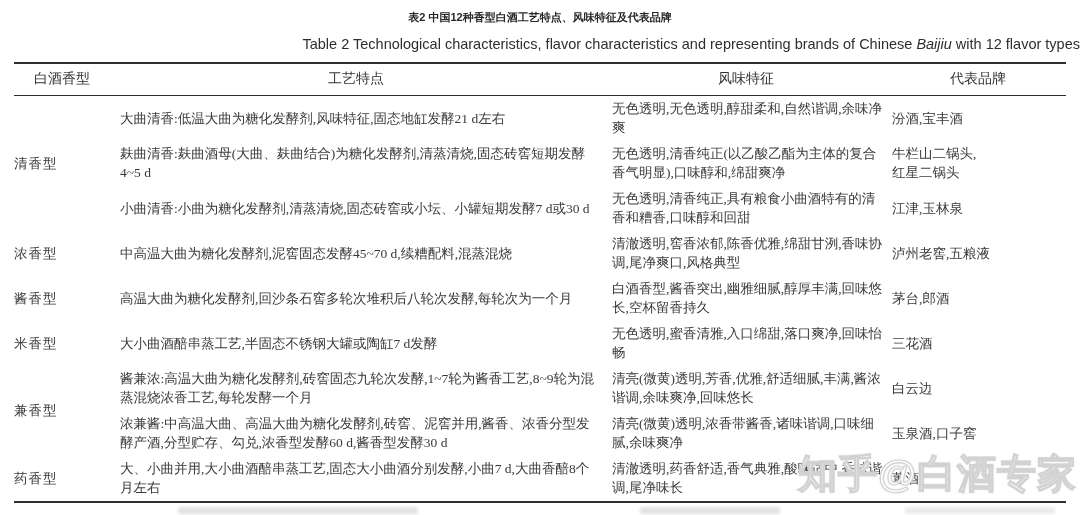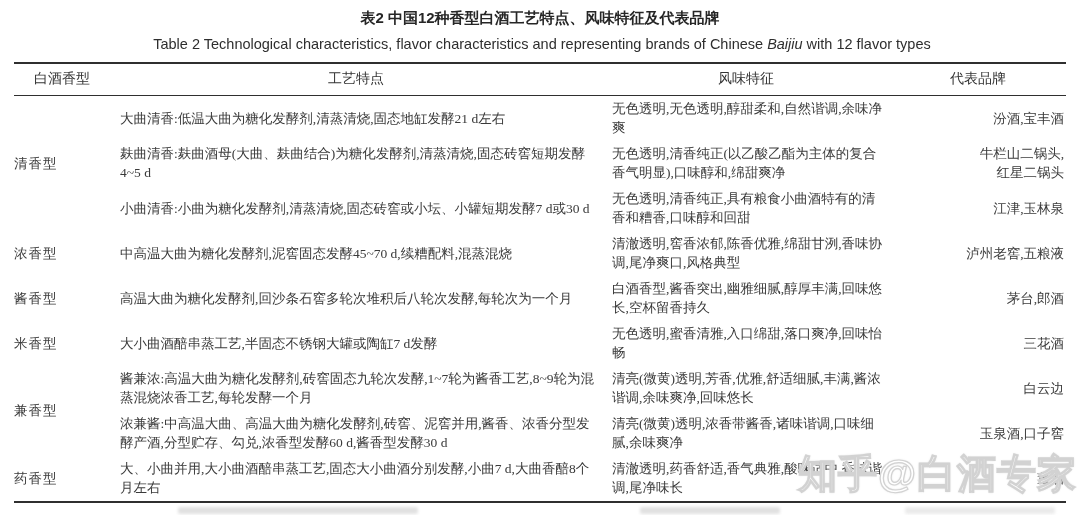--- a/index.html
+++ b/index.html
@@ -8,31 +8,32 @@
     background: #ffffff;
     position: relative;
     overflow: hidden;
     font-family: "Liberation Serif", "DejaVu Serif", serif;
     color: #3a3a3a;
   }
   .titles { text-align: center; padding-top: 7px; }
   .cn-title {
     font-family: "Liberation Sans", "DejaVu Sans", sans-serif;
     font-weight: bold;
-    font-size: 15px;
+    font-size: 11px;
     color: #262626;
     line-height: 21px;
     margin: 0;
   }
   .en-title {
     font-family: "Liberation Sans", "DejaVu Sans", sans-serif;
     font-size: 14.5px;
     color: #2e2e2e;
     line-height: 20px;
     margin: 6px 0 0 4px;
+    text-align: right;
   }
   .en-title .italic { font-style: italic; }
 
   table.baijiu {
     border-collapse: collapse;
     table-layout: fixed;
     width: 1052px;
     margin: 8px auto 12px auto;
     border-top: 2px solid #2f2f2f;
     border-bottom: 2px solid #2f2f2f;
@@ -58,21 +59,21 @@
     line-height: 19px;
   }
   td.type-cell {
     text-align: left;
     padding-left: 0; padding-right: 0;
     letter-spacing: 1px;
   }
   td.proc-cell { text-align: left; padding-left: 10px; }
   td.flav-cell { text-align: left; padding-left: 10px; }
   td.brand-cell {
-    text-align: right;
+    text-align: left;
     white-space: pre-line;
     padding-left: 2px; padding-right: 2px;
   }
 
   .watermark {
     position: absolute;
     left: 798px; top: 449px;
     width: 284px;
     font-family: "Liberation Sans", "DejaVu Sans", sans-serif;
     font-size: 39px;
@@ -119,21 +120,21 @@
     <tr>
       <th>白酒香型</th>
       <th>工艺特点</th>
       <th>风味特征</th>
       <th>代表品牌</th>
     </tr>
   </thead>
   <tbody>
     <tr>
       <td class="type-cell" rowspan="3">清香型</td>
-      <td class="proc-cell">大曲清香:低温大曲为糖化发酵剂,清蒸清烧,固态地缸发酵21 d左右</td>
+      <td class="proc-cell">大曲清香:低温大曲为糖化发酵剂,风味特征,固态地缸发酵21 d左右</td>
       <td class="flav-cell">无色透明,无色透明,醇甜柔和,自然谐调,余味净爽</td>
       <td class="brand-cell">汾酒,宝丰酒</td>
     </tr>
     <tr>
       <td class="proc-cell">麸曲清香:麸曲酒母(大曲、麸曲结合)为糖化发酵剂,清蒸清烧,固态砖窖短期发酵4~5 d</td>
       <td class="flav-cell">无色透明,清香纯正(以乙酸乙酯为主体的复合香气明显),口味醇和,绵甜爽净</td>
       <td class="brand-cell">牛栏山二锅头,
 红星二锅头</td>
     </tr>
     <tr>

